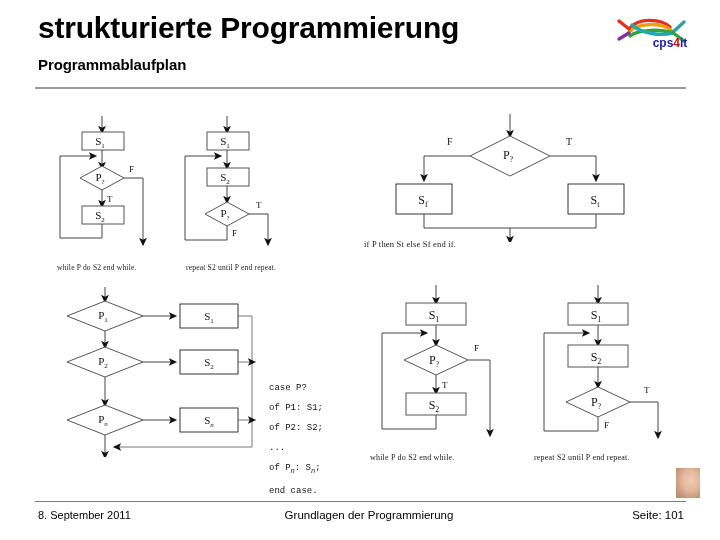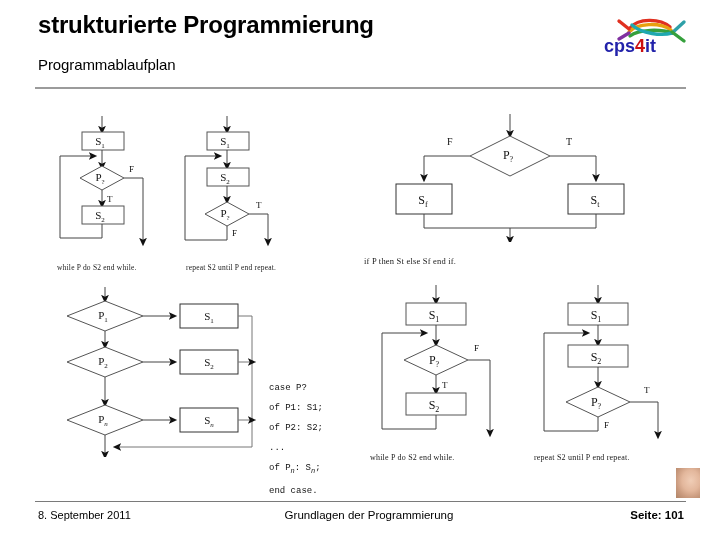--- a/index.html
+++ b/index.html
@@ -5,49 +5,49 @@
   html,body{margin:0;padding:0;}
   body{
     width:720px;height:540px;background:#ffffff;overflow:hidden;
     font-family:"Liberation Sans",sans-serif;color:#000;
   }
   .slide{position:relative;width:720px;height:540px;}
 
   
   .title{
     position:absolute;left:38px;top:11px;
-    font-size:24px;font-weight:bold;letter-spacing:-0.2px;
+    font-size:30px;font-weight:bold;letter-spacing:-0.2px;
     white-space:nowrap;
   }
   .subtitle{
     position:absolute;left:38px;top:56px;
-    font-size:15px;font-weight:normal;letter-spacing:-0.1px;
+    font-size:15px;font-weight:bold;letter-spacing:-0.1px;
     white-space:nowrap;
   }
   .header-rule{
     position:absolute;left:35px;top:87px;width:651px;height:2px;
     background:#9b9b9b;
   }
   .logo{position:absolute;left:612px;top:8px;width:84px;height:46px;}
   .logo-text{
-    position:absolute;left:588px;top:36px;width:84px;
-    text-align:center;font-size:18px;font-weight:bold;
+    position:absolute;left:628px;top:36px;width:84px;
+    text-align:center;font-size:12px;font-weight:bold;
     font-family:"Liberation Sans",sans-serif;
   }
   .logo-text .c1{color:#2222aa;}
   .logo-text .c2{color:#cc1111;}
 
   
   .footer-rule{
     position:absolute;left:35px;top:501px;width:651px;height:1px;
     background:#7a7a7a;
   }
   .f-date{position:absolute;left:38px;top:509px;font-size:11px;}
   .f-center{position:absolute;left:0;top:509px;width:720px;text-align:center;font-size:11.5px;padding-left:9px;}
-  .f-page{position:absolute;right:36px;top:509px;font-size:11.5px;font-weight:bold;}
+  .f-page{position:absolute;right:36px;top:509px;font-size:11.5px;}
   .thumb{
     position:absolute;left:676px;top:468px;width:24px;height:30px;
     background:
       radial-gradient(ellipse at 62% 42%, #f0cdb6 0%, #e3b79c 42%, #c99a7e 70%, #b08466 100%),
       linear-gradient(#d9b59c,#c49a80);
     border:0;
   }
 
   
   .fig{position:absolute;}
@@ -157,21 +157,21 @@
         <text x="118" y="47">P<tspan font-size="8" dy="3">?</tspan></text>
         <text x="33" y="92">S<tspan font-size="8" dy="3">f</tspan></text>
         <text x="205" y="92">S<tspan font-size="8" dy="3">t</tspan></text>
       </g>
       <g font-family="Liberation Serif, serif" font-size="10" fill="#111">
         <text x="57" y="33">F</text>
         <text x="176" y="33">T</text>
       </g>
     </svg>
   </div>
-  <div class="cap" style="left:364px;top:239px;font-size:8.5px;margin-top:17px;">if P then St else Sf end if.</div>
+  <div class="cap" style="left:364px;top:239px;font-size:8.5px;">if P then St else Sf end if.</div>
 
   <div class="fig" style="left:55px;top:287px;">
     <svg width="205" height="170" viewBox="0 0 205 170">
       <g stroke="#444" stroke-width="1" fill="none">
         <path d="M50,0 L50,12" marker-end="url(#ah)"></path>
         <path d="M50,14 L88,29 L50,44 L12,29 Z" fill="#fff" stroke="#555"></path>
         <path d="M50,44 L50,58" marker-end="url(#ah)"></path>
         <path d="M50,60 L88,75 L50,90 L12,75 Z" fill="#fff" stroke="#555"></path>
         <path d="M50,90 L50,104"></path>
         <path d="M50,104 L50,116" marker-end="url(#ah)"></path>

